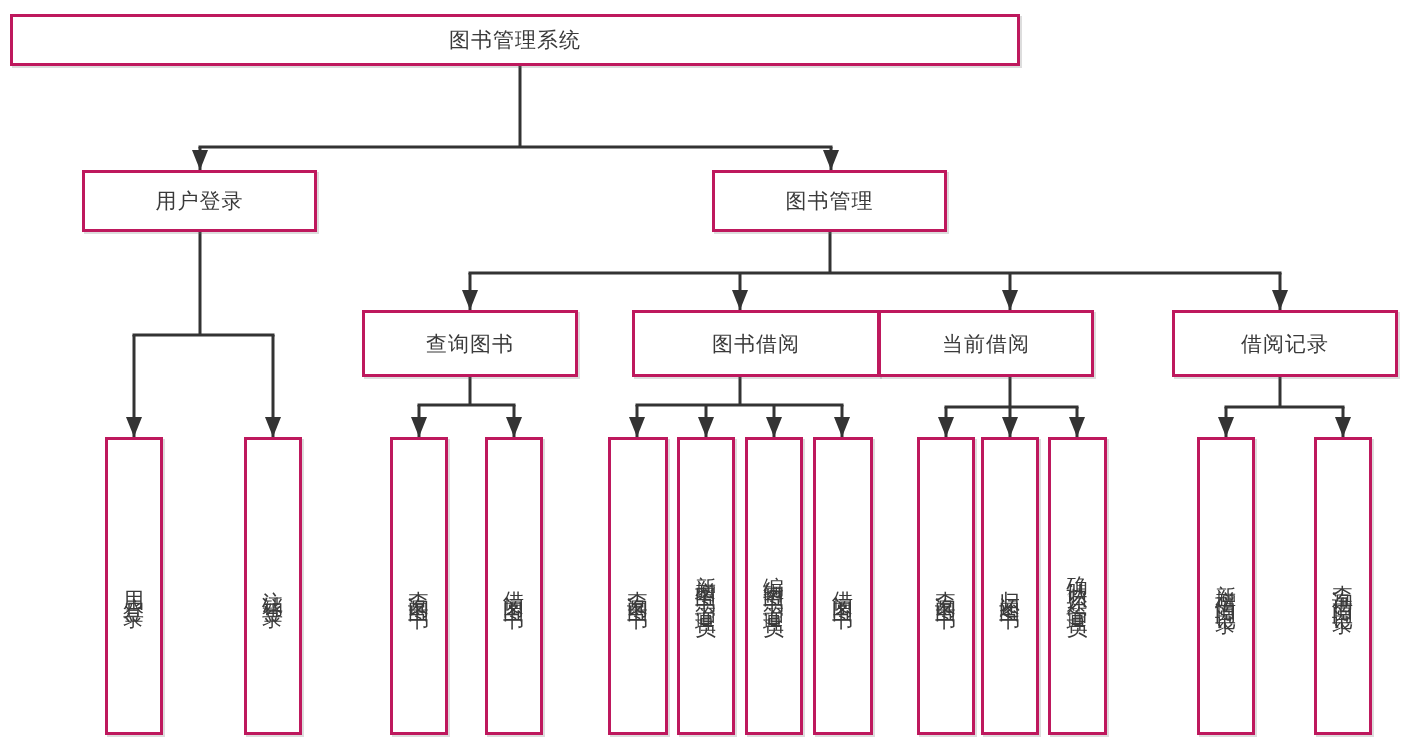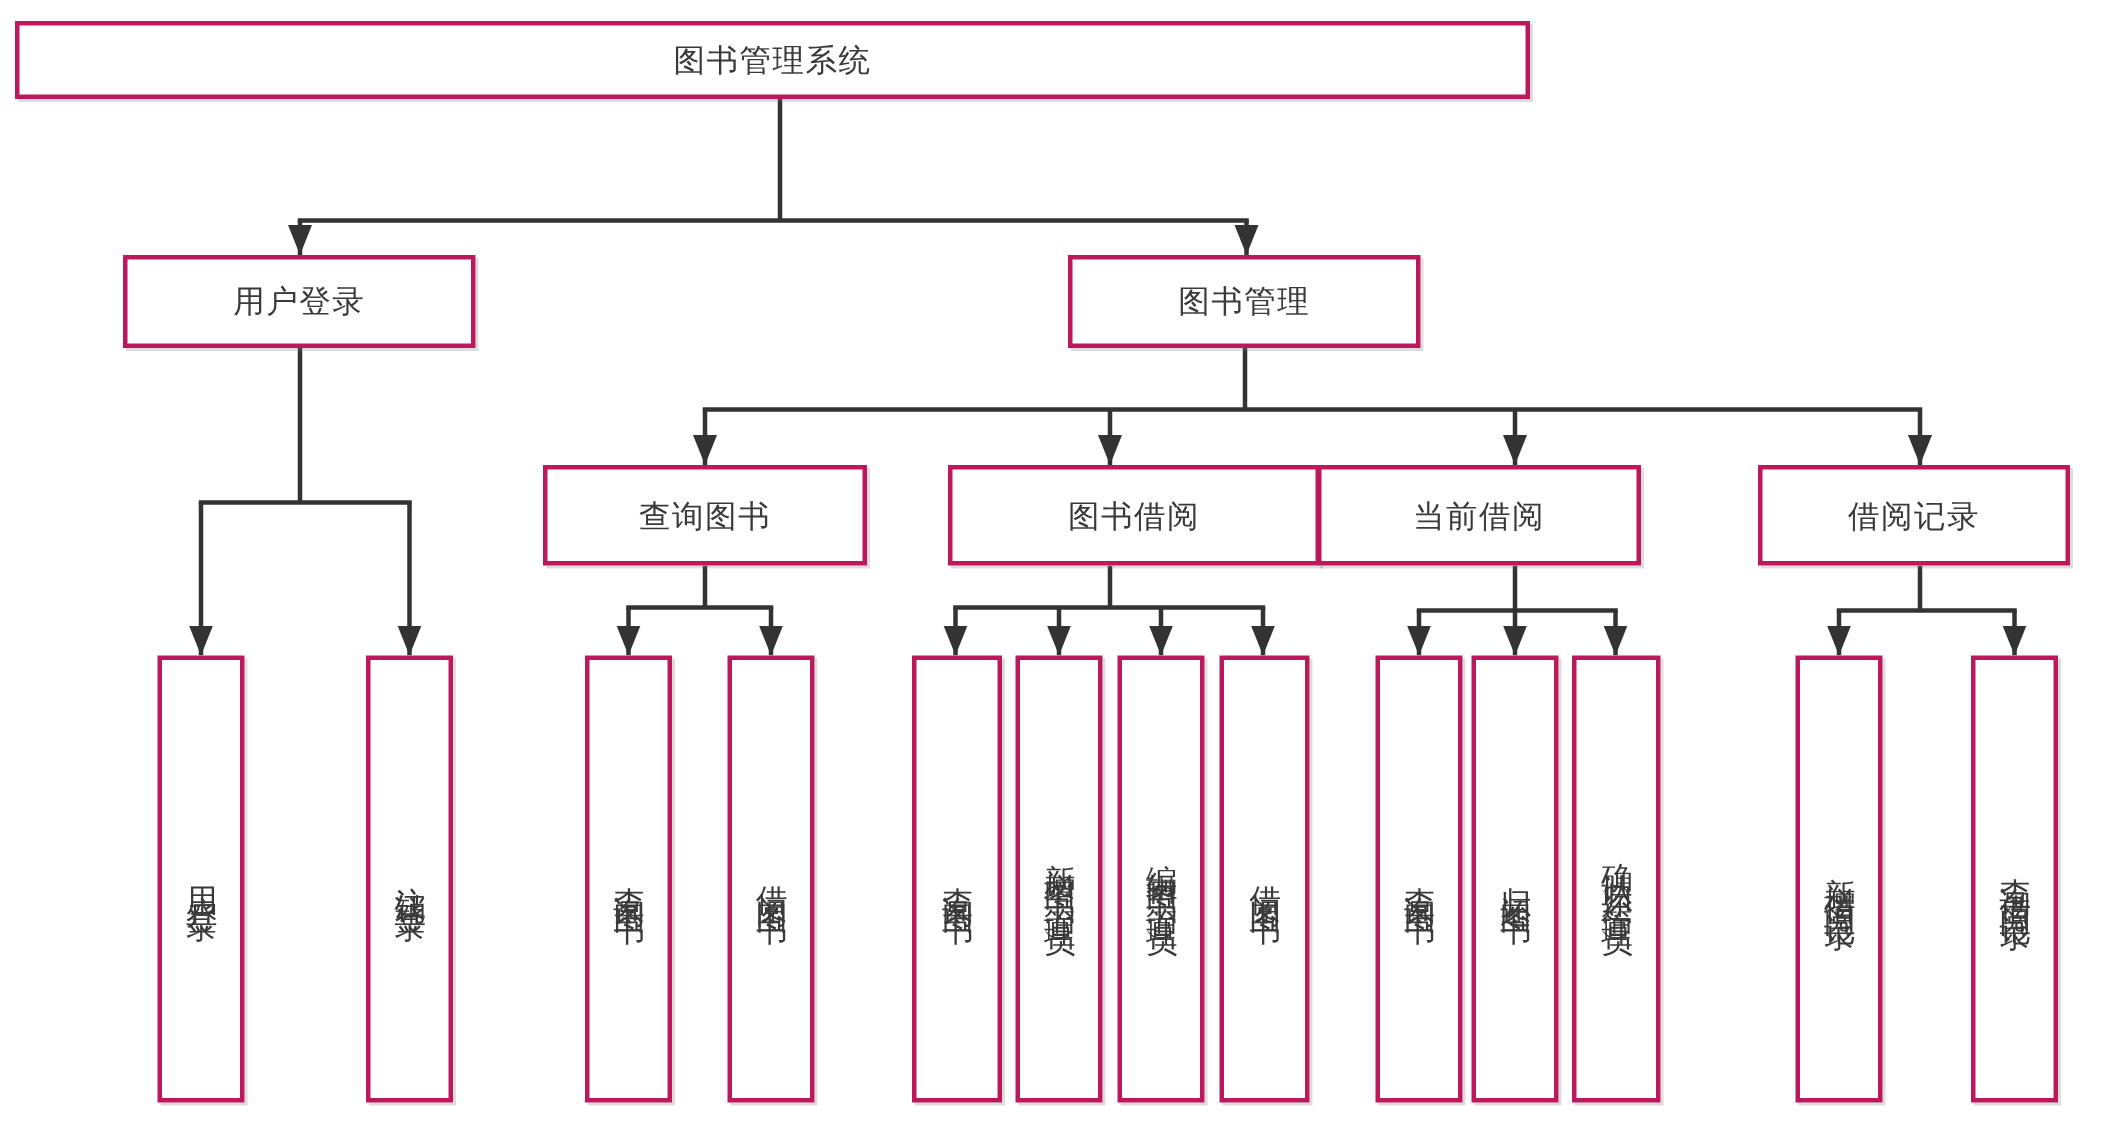--- a/index.html
+++ b/index.html
@@ -112,21 +112,21 @@
   </svg>
 
   <div class="node" style="left:10px; top:14px; width:1010px; height:52px;">图书管理系统</div>
 
   <div class="node" style="left:82px; top:170px; width:235px; height:62px;">用户登录</div>
   <div class="node" style="left:712px; top:170px; width:235px; height:62px;">图书管理</div>
 
   <div class="node" style="left:362px; top:310px; width:216px; height:67px;">查询图书</div>
   <div class="node" style="left:632px; top:310px; width:248px; height:67px;">图书借阅</div>
   <div class="node" style="left:878px; top:310px; width:216px; height:67px;">当前借阅</div>
-  <div class="node" style="left:1172px; top:310px; width:208px; height:67px;">借阅记录</div>
+  <div class="node" style="left:1172px; top:310px; width:226px; height:67px;">借阅记录</div>
 
   <div class="node leaf" style="left:105px; top:437px; width:58px; height:298px;">用户登录</div>
   <div class="node leaf" style="left:244px; top:437px; width:58px; height:298px;">注销登录</div>
 
   <div class="node leaf" style="left:390px; top:437px; width:58px; height:298px;">查询图书</div>
   <div class="node leaf" style="left:485px; top:437px; width:58px; height:298px;">借阅图书</div>
 
   <div class="node leaf" style="left:608px; top:437px; width:60px; height:298px;">查询图书</div>
   <div class="node leaf" style="left:677px; top:437px; width:58px; height:298px;">新增图书（管理员）</div>
   <div class="node leaf" style="left:745px; top:437px; width:58px; height:298px;">编辑图书（管理员）</div>

